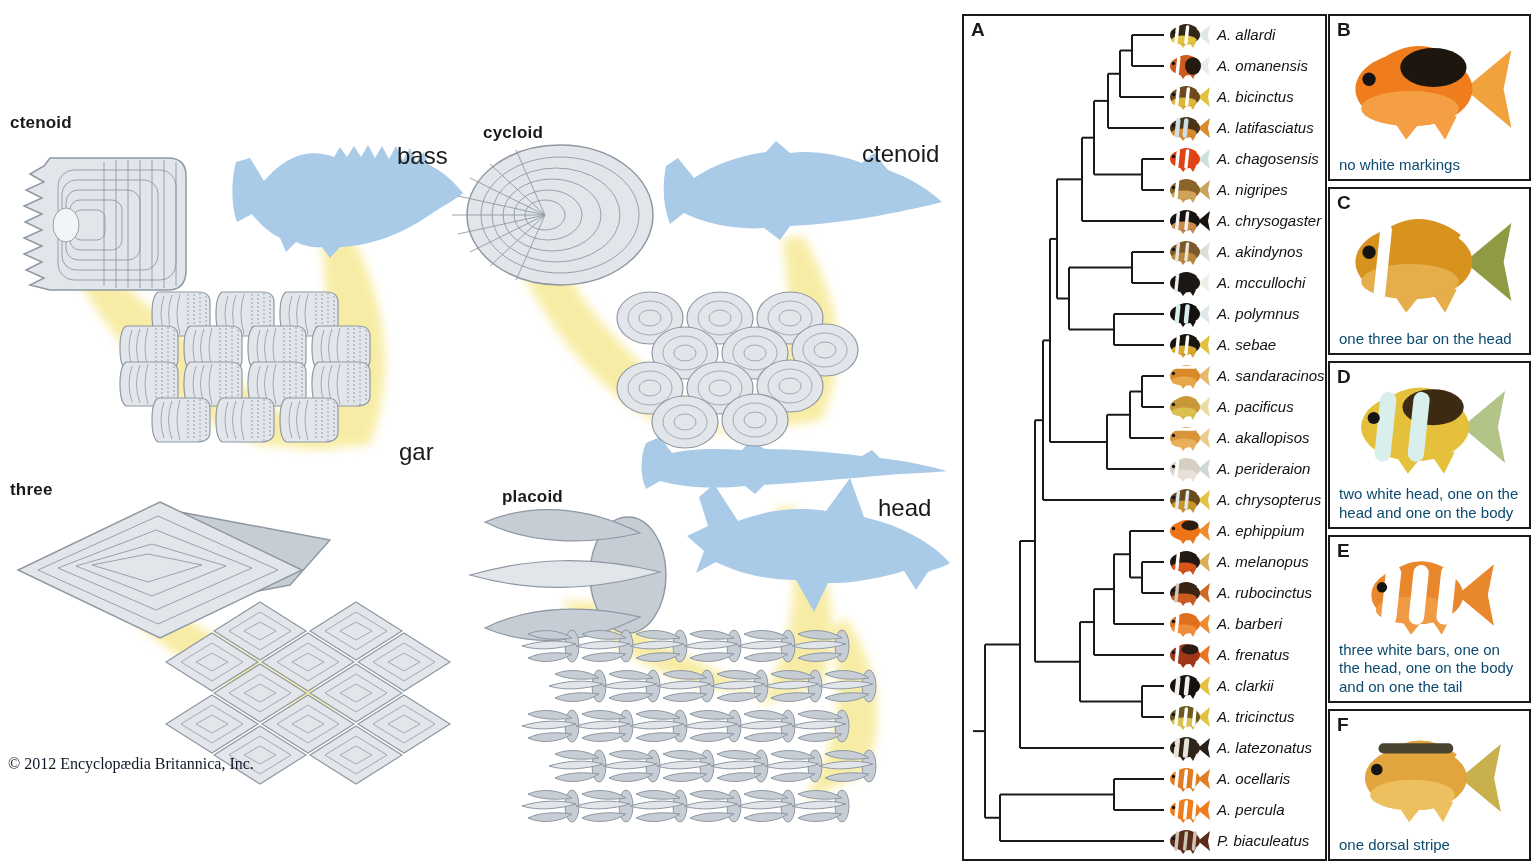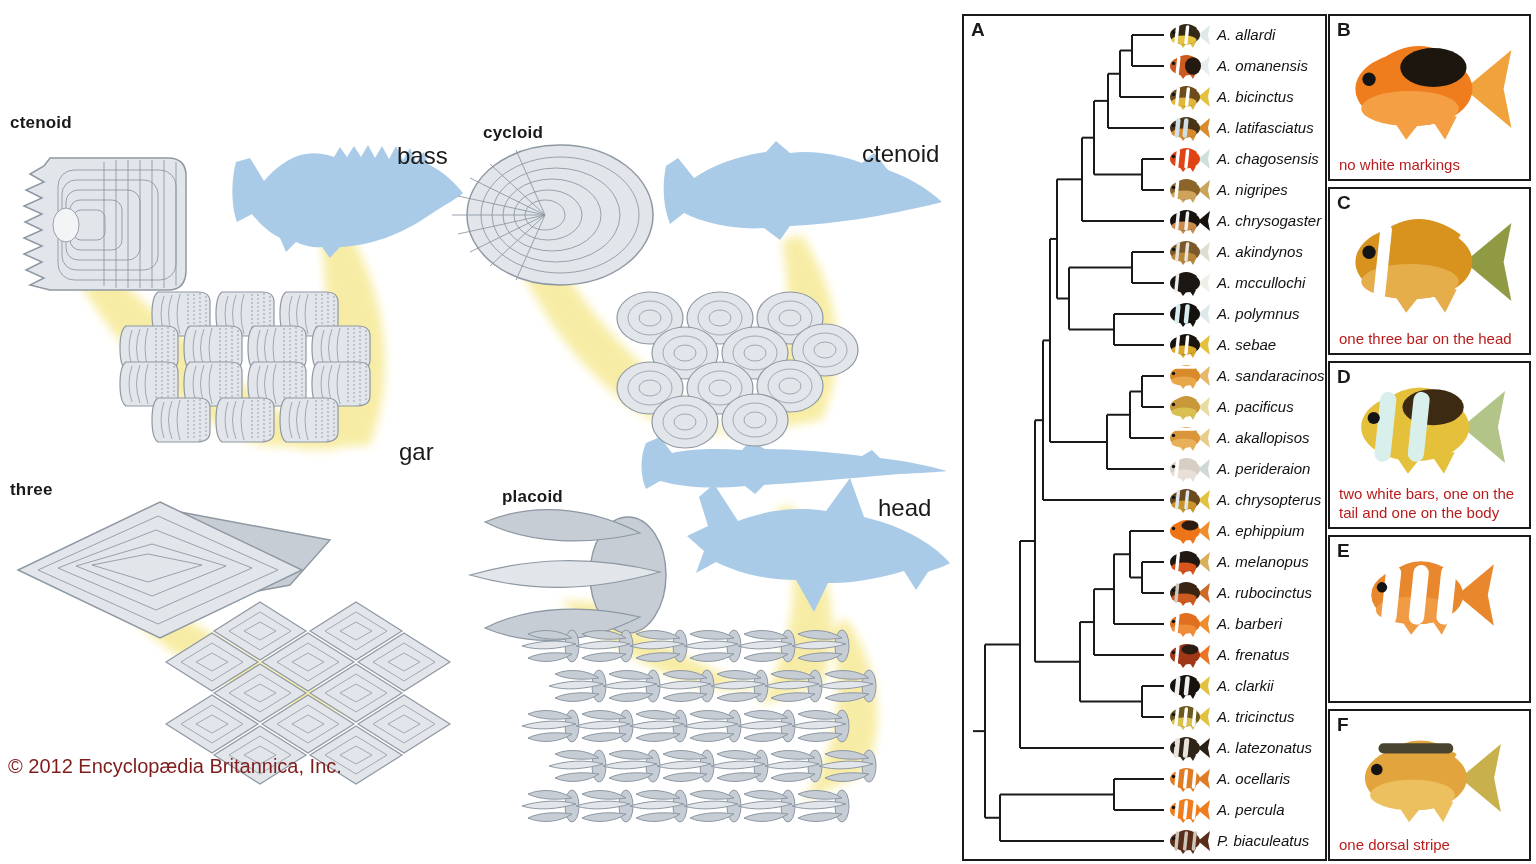--- a/index.html
+++ b/index.html
@@ -1,24 +1,24 @@
 <!DOCTYPE html>
 <html style="--background: #ffffff; --fish_silhouette: #a9cbe8; --beam_yellow: #f6e88f; --scale_fill: #e2e6eb; --scale_fill_dark: #c6cdd5; --scale_stroke: #8e98a3; --tree_line: #1a1a1a; --panel_border: #1a1a1a;"><head>
 <meta charset="utf-8">
 <style>
   html,body{margin:0;padding:0;background:#fff;}
   #canvas{position:relative;width:1536px;height:864px;background:#fff;overflow:hidden;
           font-family:"Liberation Sans",sans-serif;color:#1a1a1a;}
   .abs{position:absolute;}
   .scale-label{font-weight:bold;font-size:17px;letter-spacing:.2px;}
   .fish-label{font-size:24px;}
-  .copyright{font-size:20px;color:#7f1d1d;}
+  .copyright{font-size:16px;color:#0f172a;font-family:Liberation Serif, serif;}
   .panel{position:absolute;border:2px solid #1a1a1a;background:#fff;box-sizing:border-box;}
   .panel-letter{position:absolute;left:7px;top:3px;font-weight:bold;font-size:19px;}
-  .panel-caption{position:absolute;left:9px;right:6px;bottom:5px;font-size:15px;line-height:1.22;color:#b91c1c;}
+  .panel-caption{position:absolute;left:9px;right:6px;bottom:5px;font-size:15px;line-height:1.22;color:#0c4a6e;}
   svg{display:block;}
   text.sp{font-style:italic;font-size:15px;fill:#111;font-family:"Liberation Sans",sans-serif;}
 </style>
 </head>
 <body>
 
 <div id="canvas">
 
   <svg class="abs" style="left:0;top:0" width="960" height="864" viewBox="0 0 960 864">
     <defs>
@@ -638,38 +638,39 @@
           <path d="M9,7 Q19,-1 30,7 L28,10 Q19,3 11,10 Z" fill="#e5c03a"></path>
           <path d="M12,21 L16,27 L20,22 Z" fill="#e5c03a"></path>
           <path d="M22,21 L26,27 L29,21 Z" fill="#e5c03a"></path>
           <ellipse cx="18" cy="14" rx="15" ry="9.5" fill="#e5c03a"></ellipse>
           <ellipse cx="23" cy="8.5" rx="8.5" ry="5" fill="#3c2a12"></ellipse>
           <rect x="7.5" y="4.2" width="4.5" height="19.5" rx="2.25" fill="#d9efec" transform="rotate(6 9.75 14)"></rect>
           <rect x="16.75" y="4.2" width="4.5" height="19.5" rx="2.25" fill="#d9efec" transform="rotate(6 19 14)"></rect>
           <circle cx="6.5" cy="11.5" r="1.7" fill="#141414"></circle>
         </g>
       </svg>
-    <div class="panel-caption">two white bars, one on the tail and one on the body</div>
+    <div class="panel-caption">two white head, one on the head and one on the body</div>
   </div>
   <div class="panel" style="left:1328px;top:535px;width:203px;height:168px">
     <span class="panel-letter">E</span>
     <svg class="panel-fish" width="199" height="92" viewBox="0 0 199 92" style="position:absolute;left:0;top:12px">
         <g transform="translate(32.03333333333333,3.066666666666663) scale(3.066666666666667)">
           <path d="M31,14 L43,4 L41,14 L43,24 Z" fill="#e8872c"></path>
           <path d="M9,7 Q19,-1 30,7 L28,10 Q19,3 11,10 Z" fill="#e8872c"></path>
           <path d="M12,21 L16,27 L20,22 Z" fill="#f09a44"></path>
           <path d="M22,21 L26,27 L29,21 Z" fill="#f09a44"></path>
           <ellipse cx="18" cy="14" rx="15" ry="9.5" fill="#e8872c"></ellipse>
           <ellipse cx="17" cy="19" rx="12.5" ry="4.5" fill="#f09a44"></ellipse>
           <rect x="7" y="4.2" width="5" height="19.5" rx="2.5" fill="#ffffff" transform="rotate(6 9.5 14)"></rect>
           <rect x="16" y="4.2" width="5" height="19.5" rx="2.5" fill="#ffffff" transform="rotate(6 18.5 14)"></rect>
           <rect x="25" y="4.2" width="5" height="19.5" rx="2.5" fill="#ffffff" transform="rotate(6 27.5 14)"></rect>
           <circle cx="6.5" cy="11.5" r="1.7" fill="#141414"></circle>
         </g>
       </svg>
+    <div class="panel-caption">three white bars, one on the head, one on the body and on one the tail</div>
   </div>
   <div class="panel" style="left:1328px;top:709px;width:203px;height:152px">
     <span class="panel-letter">F</span>
     <svg class="panel-fish" width="199" height="102" viewBox="0 0 199 102" style="position:absolute;left:0;top:16px">
         <g transform="translate(24.700000000000003,3.3999999999999986) scale(3.4)">
           <path d="M31,14 L43,4 L41,14 L43,24 Z" fill="#c8b14c"></path>
           <path d="M9,7 Q19,-1 30,7 L28,10 Q19,3 11,10 Z" fill="#e2a43c"></path>
           <path d="M12,21 L16,27 L20,22 Z" fill="#ecc05e"></path>
           <path d="M22,21 L26,27 L29,21 Z" fill="#ecc05e"></path>
           <ellipse cx="18" cy="14" rx="15" ry="9.5" fill="#e2a43c"></ellipse>

